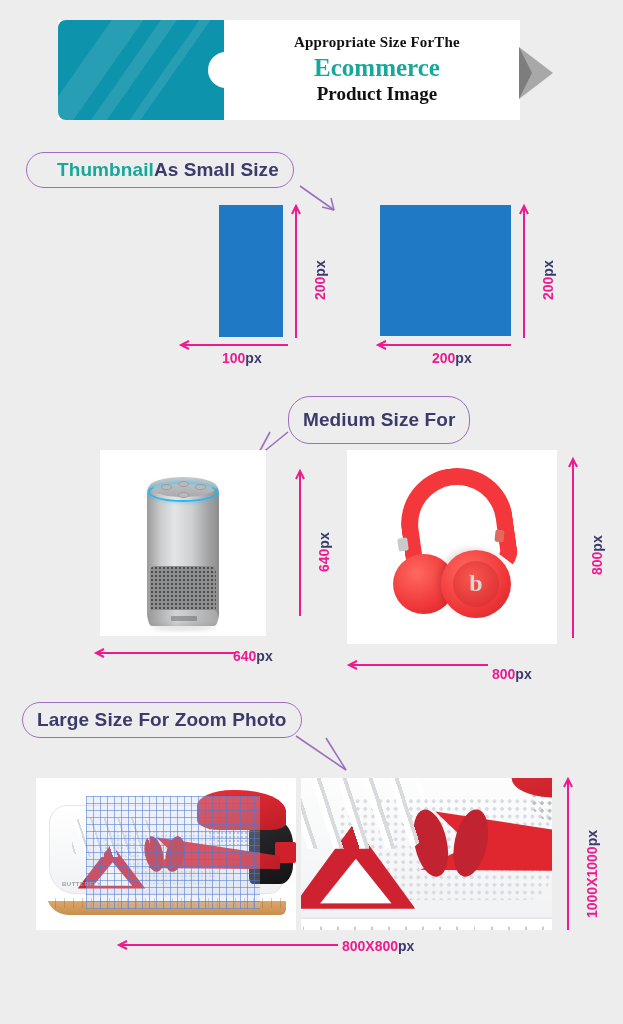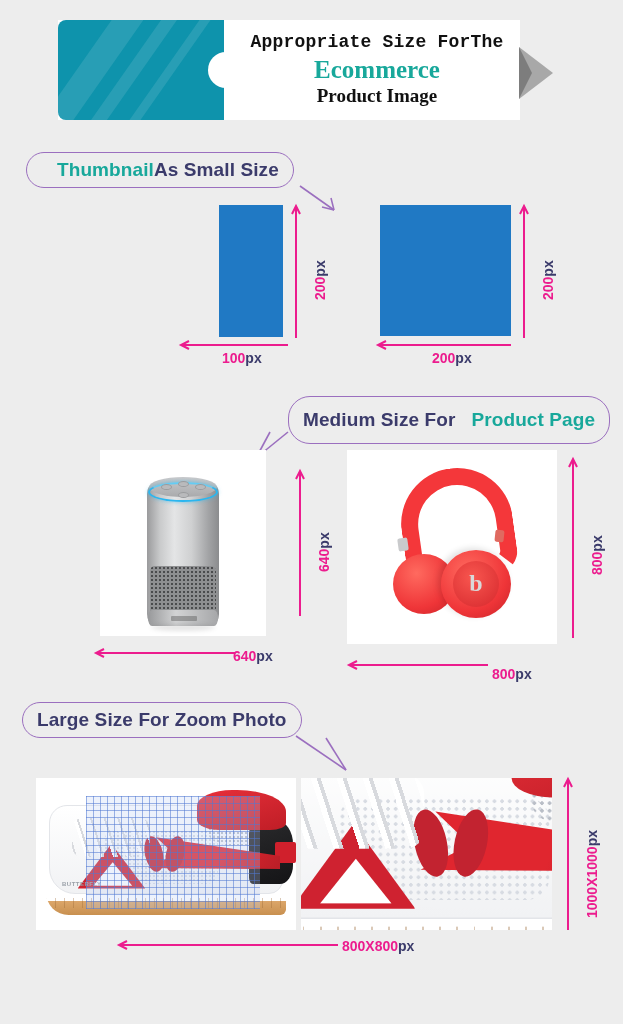--- a/index.html
+++ b/index.html
@@ -30,21 +30,21 @@
   .notch {
     position: absolute; left: 150px; top: 32px; width: 36px; height: 36px;
     background: #ffffff; border-radius: 50%;
   }
   .banner-title {
     position: absolute; left: 176px; top: 0; width: 286px; height: 100px;
     display: flex; flex-direction: column; align-items: center; justify-content: center;
     font-family: "Liberation Serif", serif; font-weight: bold;
     color: #111111; line-height: 1.18;
   }
-  .bt-1 { font-size: 18px; letter-spacing: .2px; font-family: Liberation Mono, monospace; }
+  .bt-1 { font-size: 15px; letter-spacing: .2px; }
   .bt-2 { font-size: 25px; color: #18a89b; margin: 1px 0; }
   .bt-3 { font-size: 19px; }
   .arrow-tri {
     position: absolute; left: 519px; top: 47px;
     width: 0; height: 0;
     border-top: 26px solid transparent;
     border-bottom: 26px solid transparent;
     border-left: 34px solid #a8a8a8;
   }
   .arrow-fold {
@@ -301,21 +301,20 @@
         <line x1="2" y1="5" x2="134" y2="5"></line>
         <polyline points="9,1 1,5 9,9"></polyline>
       </svg>
   </div>
   <div class="dimlabel" style="left:432px; top:350px;">
     <span class="num">200</span><span class="unit">px</span>
   </div>
 
   <div class="bubble" style="left:288px; top:396px; height:48px;">
     <span class="txt nv">Medium Size For </span>
-    <span class="txt tl">Product Page</span>
   </div>
   <svg class="tail" style="left:254px; top:430px;" width="40" height="32">
     <line x1="34" y1="2" x2="2" y2="28"></line>
     <line x1="2" y1="28" x2="16" y2="2"></line>
   </svg>
 
   <div class="photo" style="left:100px; top:450px; width:166px; height:186px;">
     <div class="echo">
       <div class="echo-body"></div>
       <div class="echo-top"></div>

